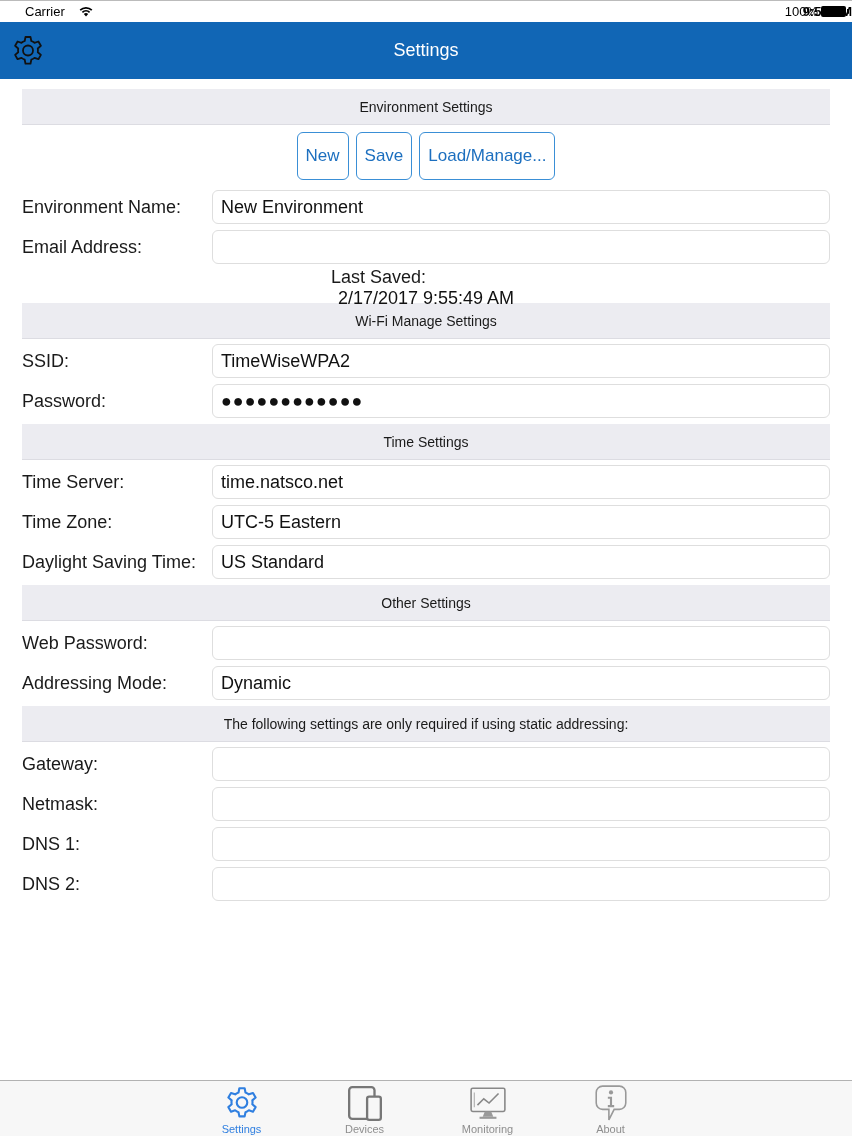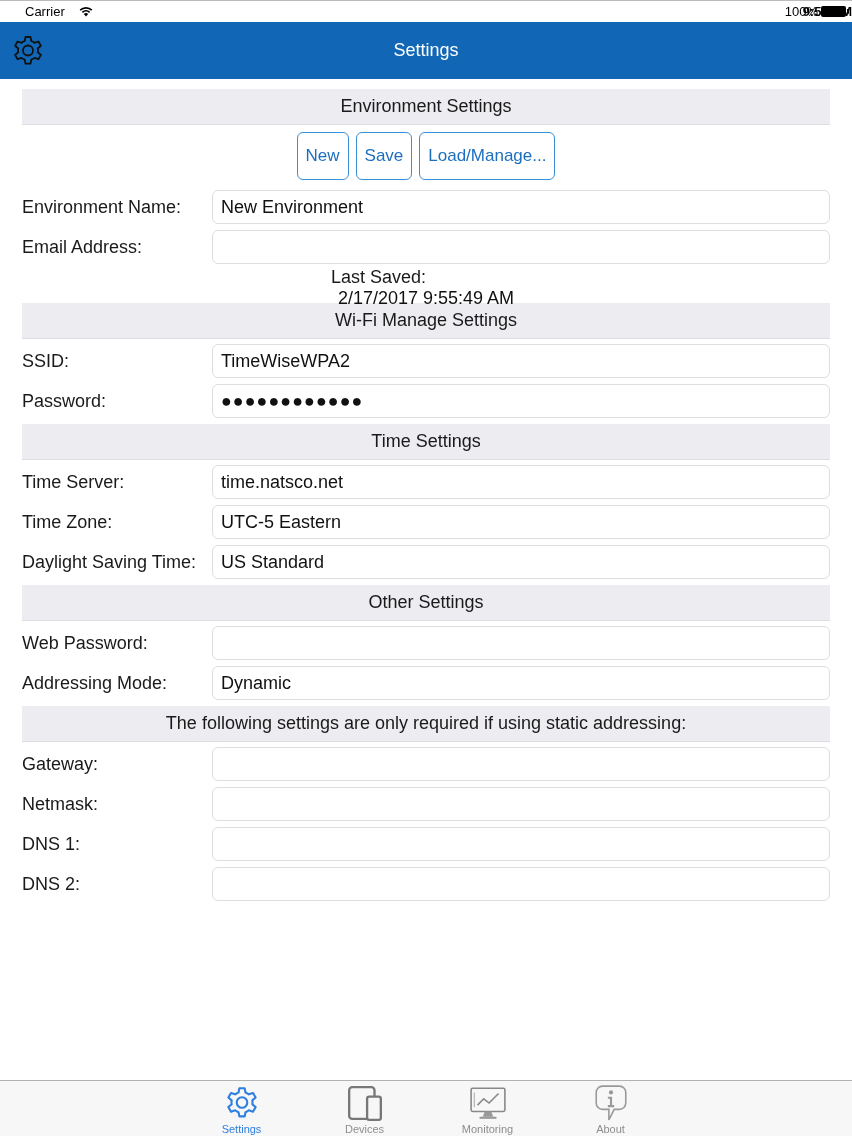--- a/index.html
+++ b/index.html
@@ -17,21 +17,21 @@
 
   
   .nav-bar { position: absolute; left: 0; top: 22px; width: 852px; height: 57px; background: #1166b5;
     display: flex; align-items: center; justify-content: center; }
   .nav-title { color: #fff; font-size: 18px; }
   .nav-gear { position: absolute; left: 10px; top: 10px; width: 36px; height: 36px; cursor: pointer; }
 
   
   .content { position: absolute; left: 22px; top: 89px; width: 808px; }
   .section-header { height: 36px; background: #ececf1; border-bottom: 1px solid #dcdce2;
-    display: flex; align-items: center; justify-content: center; font-size: 18px; color: #1a1a1a; }
+    display: flex; align-items: center; justify-content: center; font-size: 14px; color: #1a1a1a; }
   .btn-row { height: 62px; display: flex; justify-content: center; align-items: center; gap: 7px; }
   .btn { height: 48px; border: 1.5px solid #3a8fd6; border-radius: 6px; color: #1c6fbf; background: #fff;
     font-size: 17px; padding: 0 8px; display: flex; align-items: center; font-family: "Liberation Sans", sans-serif; cursor: pointer; }
   .row { display: flex; align-items: center; height: 40px; }
   .row .label { width: 190px; font-size: 18px; color: #1a1a1a; white-space: nowrap; }
   .row .field { flex: 1; height: 34px; border: 1px solid #dedede; border-radius: 6px; background: #fff;
     font-size: 18px; padding: 8px 8px; display: flex; align-items: center; color: #111; }
   .row .static { flex: 1; font-size: 18px; color: #111; padding-left: 0; }
   .row.last-saved { height: 36px; margin-bottom: 0; flex-direction: column; }
   .pwd { letter-spacing: 1px; font-size: 20px; }

